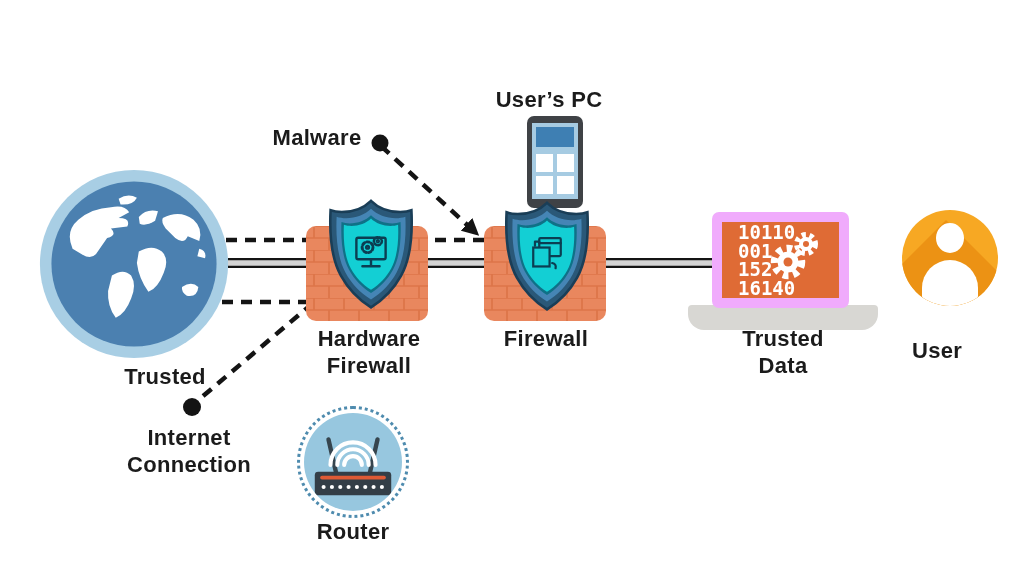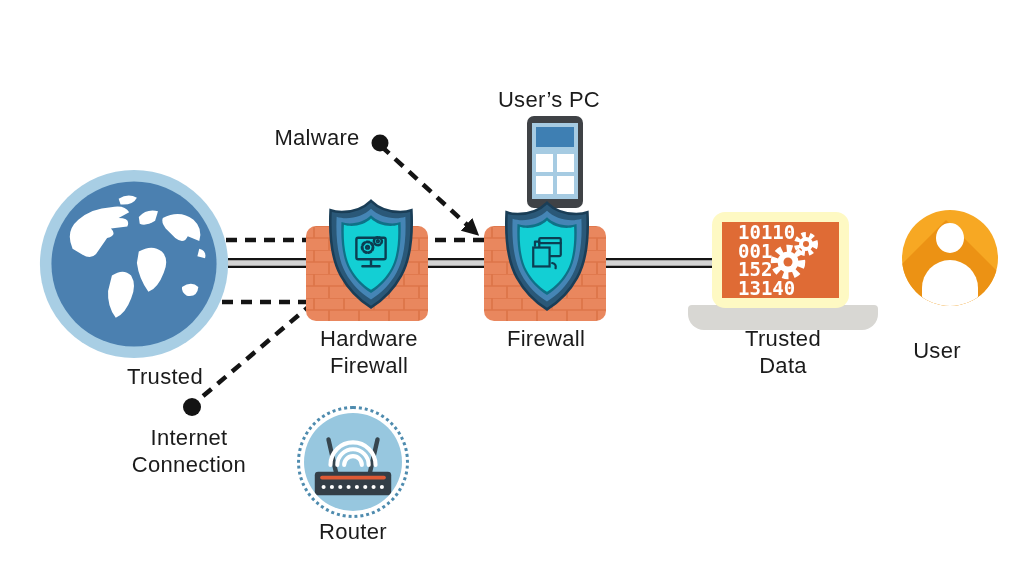--- a/index.html
+++ b/index.html
@@ -4,21 +4,21 @@
 <style>
   html,body{margin:0;padding:0;background:#ffffff;}
   .canvas{
     position:relative;width:1024px;height:576px;background:#ffffff;overflow:hidden;
     font-family:"Liberation Sans", sans-serif;
   }
   .abs{position:absolute;}
   
   .lbl{
     position:absolute;transform:translateX(-50%);
-    font-size:22px;line-height:27px;font-weight:400;color:#1b1b1b;
+    font-size:22px;line-height:27px;font-weight:700;color:#1b1b1b;
     text-align:center;white-space:nowrap;letter-spacing:.3px;
   }
   .lbl span{display:block;}
   
   svg.overlay{position:absolute;left:0;top:0;}
   
   .globe{left:38px;top:168px;width:192px;height:192px;}
   
   .wall{position:absolute;}
   .wall.hw{left:306px;top:226px;}
@@ -28,21 +28,21 @@
   .shield.sw{left:504px;top:200px;}
   
   .pc{left:527px;top:116px;width:56px;height:92px;background:#3f4246;border-radius:7px;}
   .pc-screen{position:absolute;left:5px;right:5px;top:7px;bottom:9px;background:#a6cbe2;}
   .pc-topbar{position:absolute;left:4px;right:4px;top:4px;height:20px;background:#3e7fb3;}
   .pc-grid{position:absolute;left:4px;right:4px;bottom:5px;height:40px;
     display:grid;grid-template-columns:1fr 1fr;grid-template-rows:1fr 1fr;gap:4px;}
   .pc-grid span{background:#ffffff;}
   
   .laptop-base{left:688px;top:305px;width:190px;height:25px;background:#d8d7d3;border-radius:4px 4px 16px 16px;}
-  .laptop{left:712px;top:212px;width:137px;height:96px;background:#fef9c3;border-radius:13px;}
+  .laptop{left:712px;top:212px;width:137px;height:96px;background:#f0abfc;border-radius:7px;}
   .laptop-screen{position:absolute;inset:10px;background:#df6b35;overflow:hidden;}
   .binary{position:absolute;left:16px;top:1px;color:#ffffff;
     font-family:"DejaVu Sans Mono", monospace;font-size:19px;line-height:18.5px;font-weight:bold;}
   .binary div{white-space:pre;}
   .laptop-gears{position:absolute;inset:0;}
   
   .user-avatar{left:902px;top:210px;width:96px;height:96px;border-radius:50%;background:#f7a823;overflow:hidden;}
   .user-shadow{position:absolute;left:44px;top:10px;width:160px;height:160px;background:#ec9214;
     transform:rotate(45deg);transform-origin:0 0;}
   .user-head{position:absolute;left:34px;top:13px;width:28px;height:30px;border-radius:50%;background:#ffffff;}
@@ -151,21 +151,21 @@
     </g>
   </svg>
 
   <div class="abs laptop-base"></div>
   <div class="abs laptop">
     <div class="laptop-screen">
       <div class="binary">
         <div>10110</div>
         <div>001</div>
         <div>152</div>
-        <div>13140</div>
+        <div>16140</div>
       </div>
       <svg class="laptop-gears" viewBox="0 0 117 76">
         <g>
           <circle cx="84" cy="22" r="9" fill="none" stroke="#ffffff" stroke-width="6" stroke-dasharray="4 3.6"></circle>
           <circle cx="84" cy="22" r="7" fill="#ffffff"></circle>
           <circle cx="84" cy="22" r="3" fill="#df6b35"></circle>
         </g>
         <g>
           <circle cx="66" cy="40" r="13.5" fill="none" stroke="#ffffff" stroke-width="7.5" stroke-dasharray="5.5 4.8"></circle>
           <circle cx="66" cy="40" r="10.5" fill="#ffffff"></circle>

